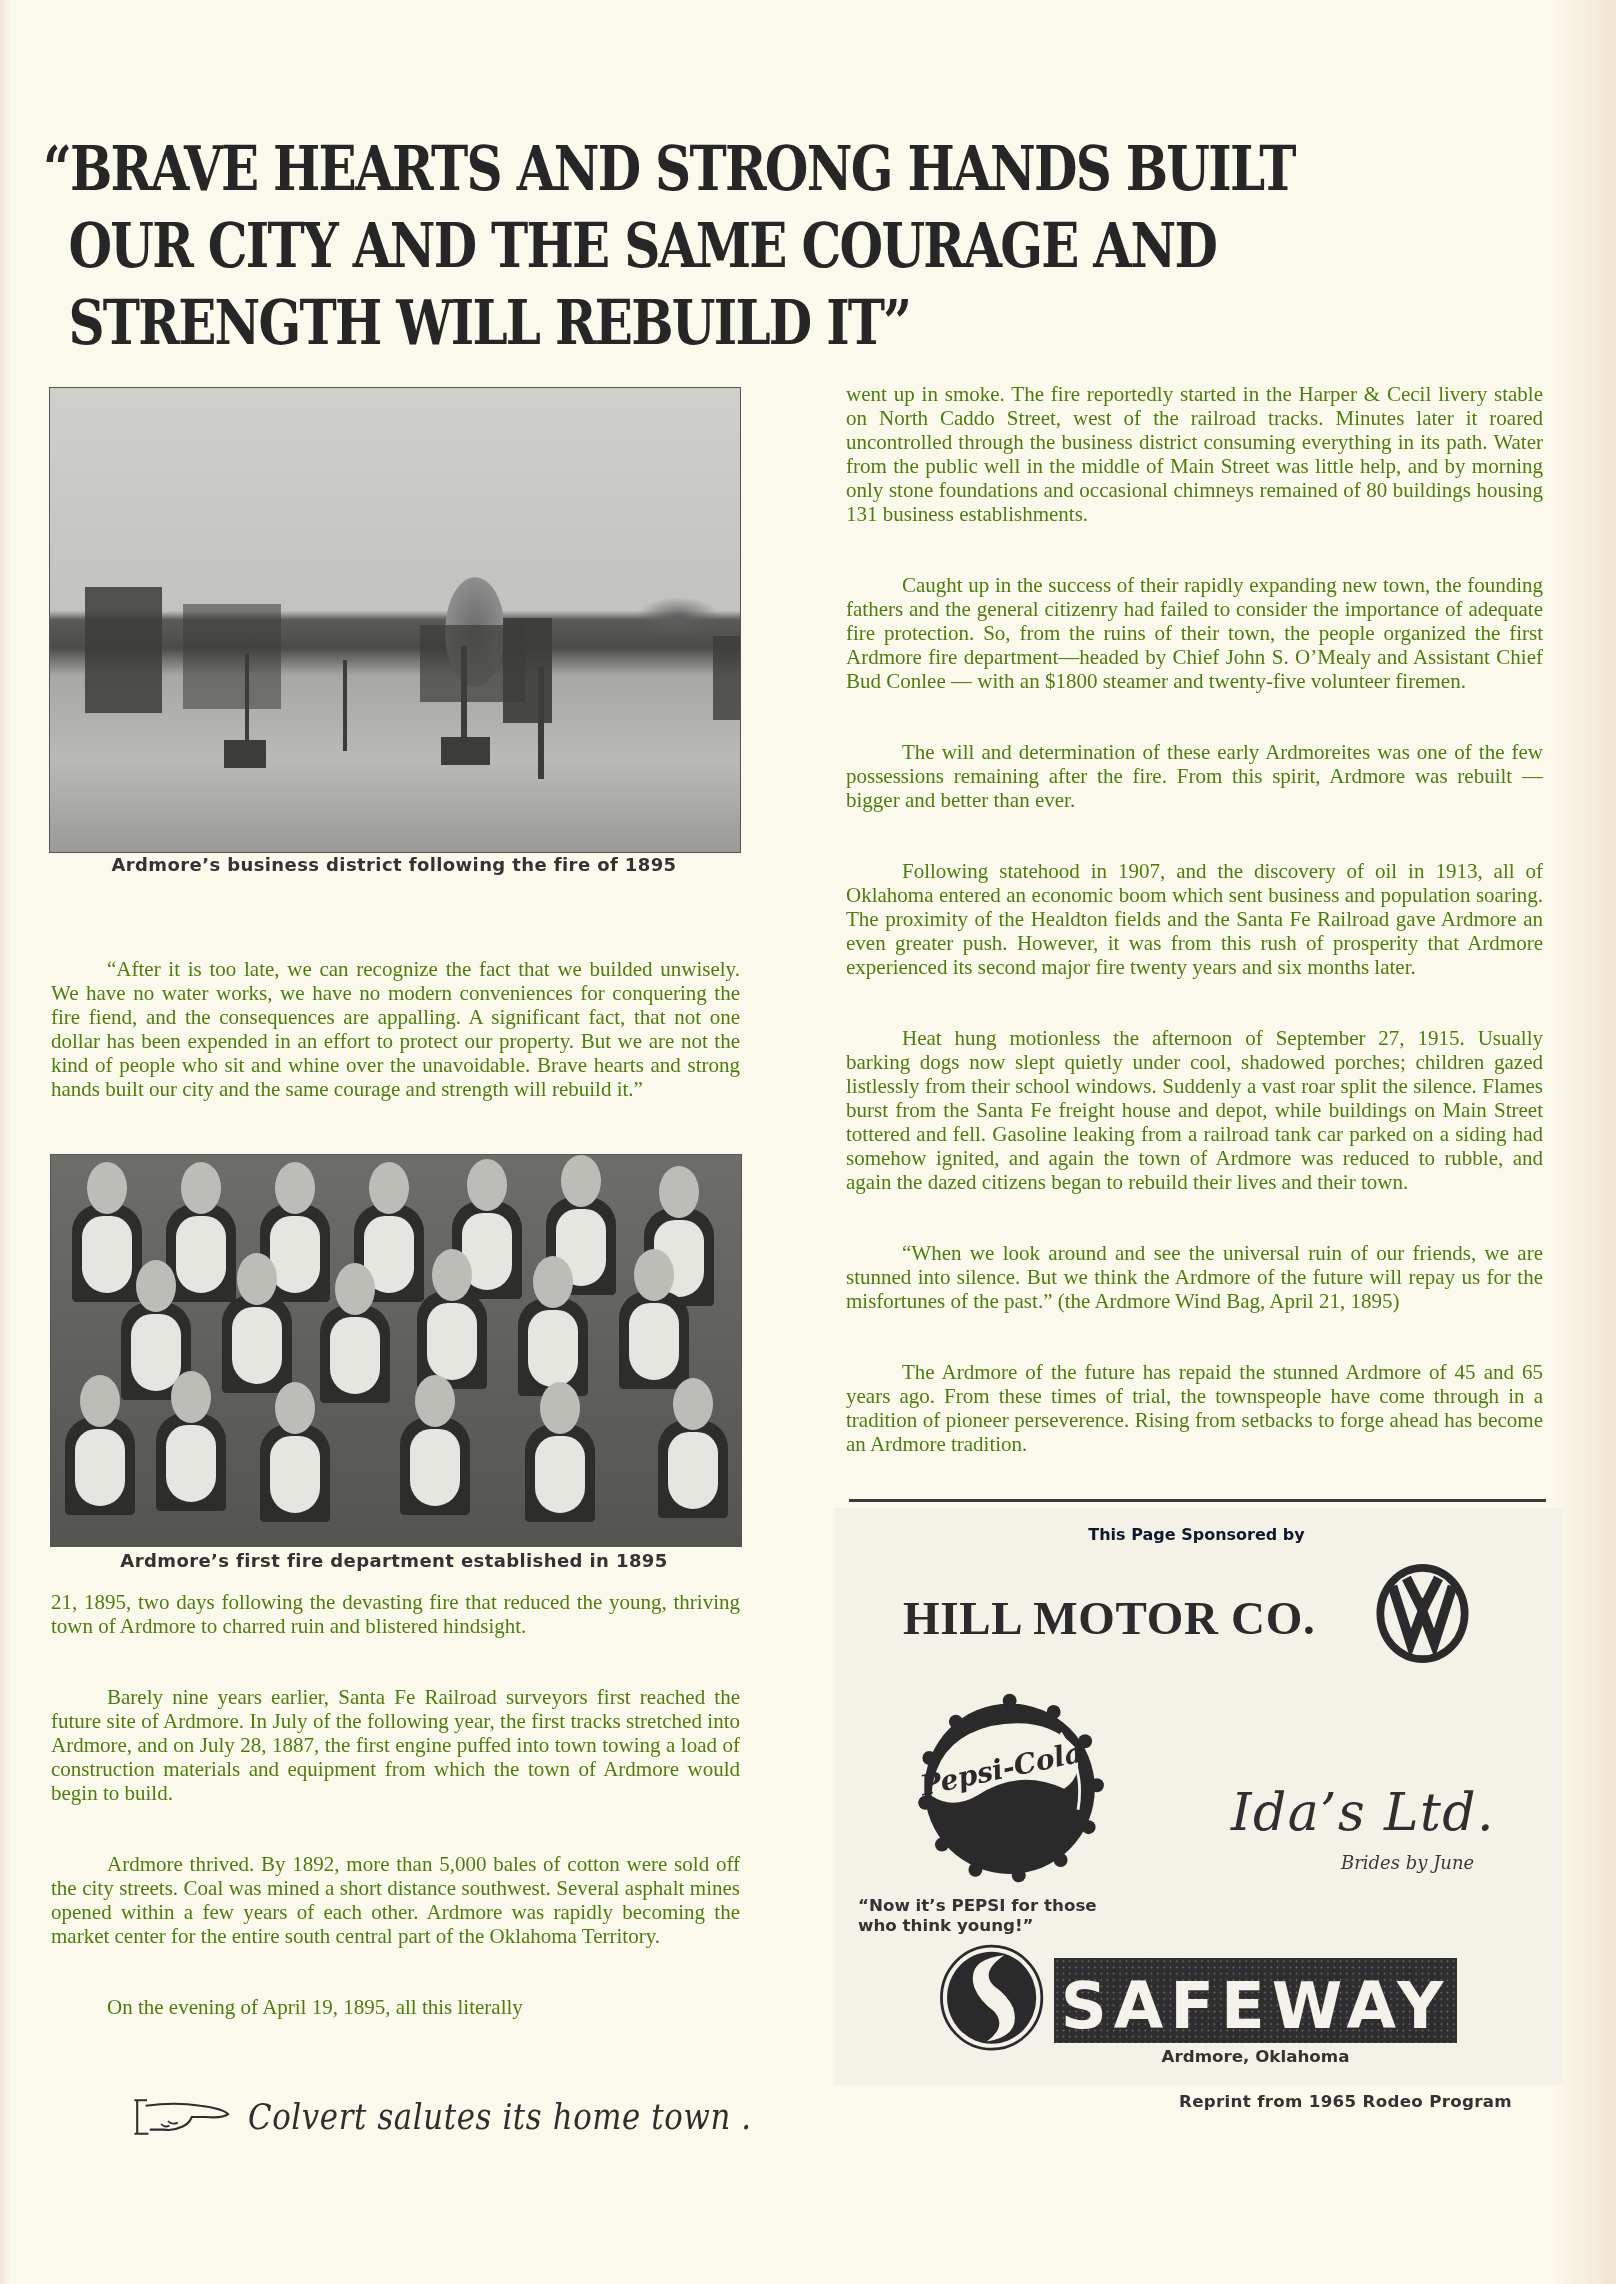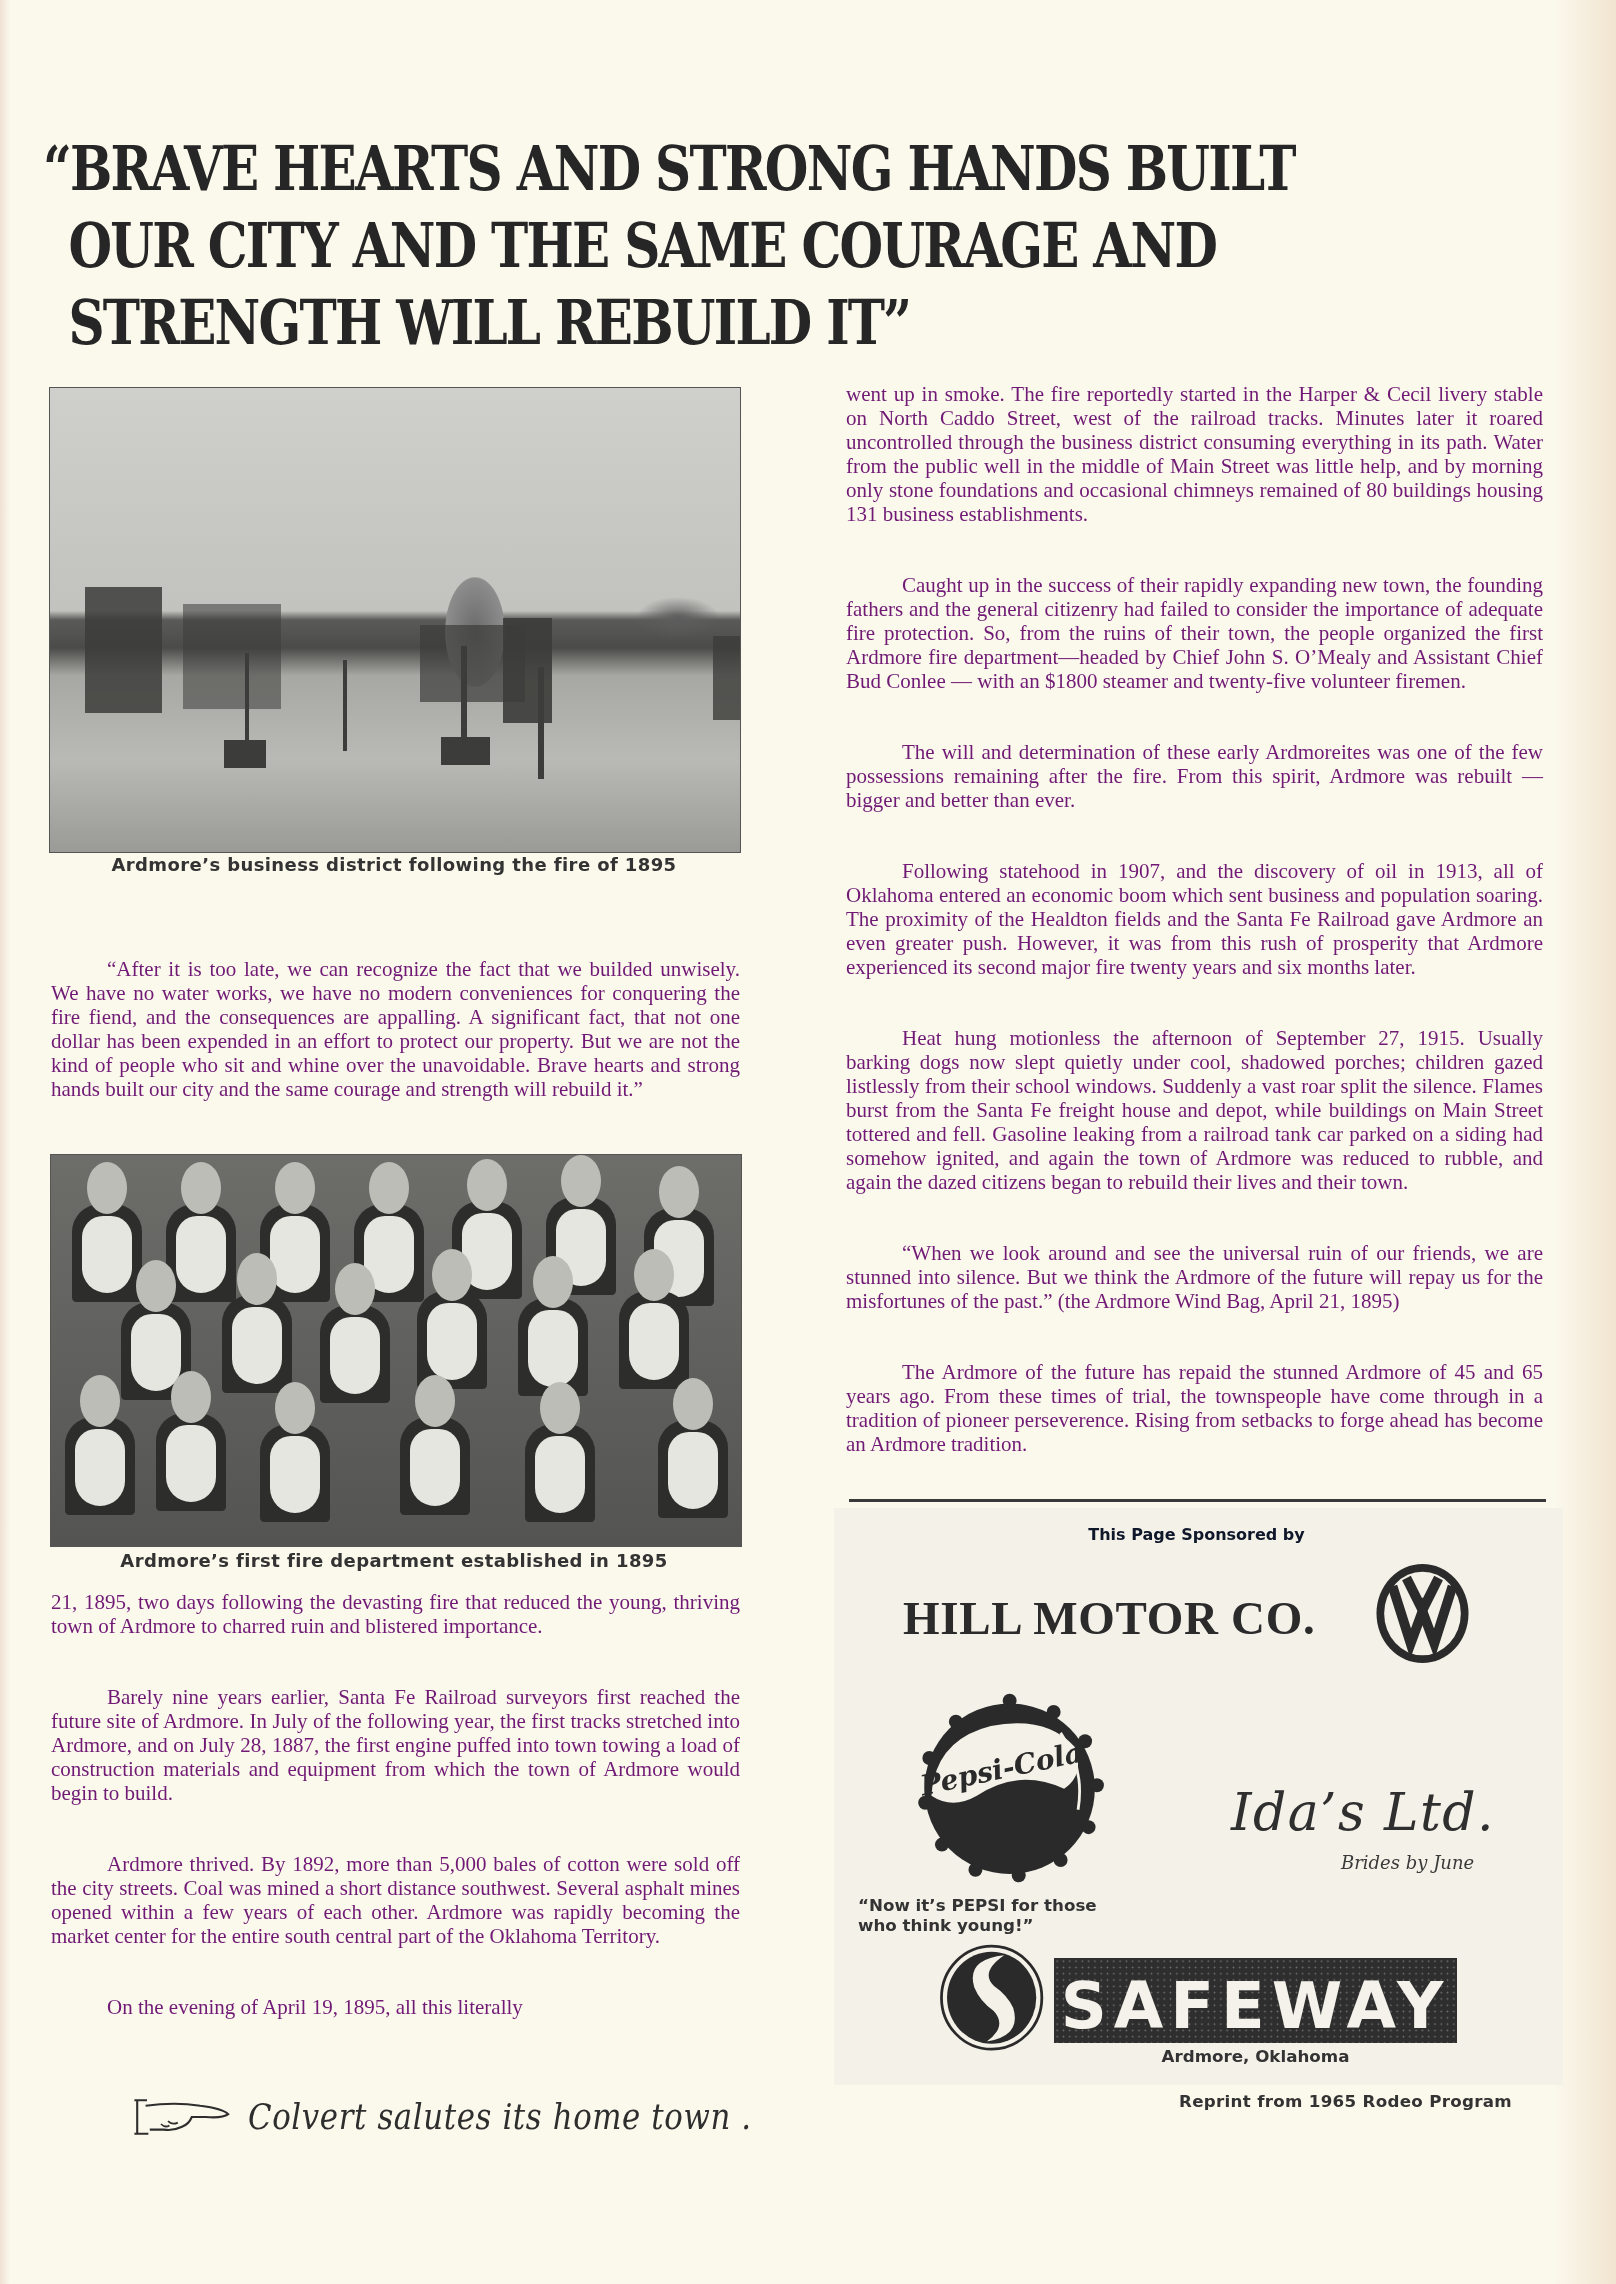--- a/index.html
+++ b/index.html
@@ -23,21 +23,21 @@
       font-weight: bold; font-size: 61px; line-height: 77px;
       letter-spacing: -2.1px;
       transform: scaleX(0.82); transform-origin: left top;
       color: #262626;
     }
     .headline .line { display: block; white-space: nowrap; }
     .headline .line.indent { padding-left: 31px; }
 
     .col {
       position: absolute; font-size: 21px; line-height: 24px;
-      text-align: justify; color: #701a75;
+      text-align: justify; color: #4d7c0f;
     }
     .col p { margin: 0; text-indent: 0; }
     .col p.ind { text-indent: 56px; margin-top: 47px; }
     .col-left-a { left: 51px; top: 910px; width: 689px; }
     .col-left-b { left: 51px; top: 1590px; width: 689px; }
     .col-right-a { left: 846px; top: 382px; width: 697px; }
 
     .photo {
       position: absolute; overflow: hidden;
       border: 0.7px solid #555;
@@ -263,21 +263,21 @@
     </div>
   <div class="person" style="left:607px;top:223px;width:70px;height:139px">
       <div class="coat"></div>
       <div class="shirt"></div>
       <div class="head"></div>
     </div>
 </div>
 <div class="caption caption-dept">Ardmore’s first fire department established in 1895</div>
 
 <div class="col col-left-b">
-  <p>21, 1895, two days following the devasting fire that reduced the young, thriving town of Ardmore to charred ruin and blistered importance.</p>
+  <p>21, 1895, two days following the devasting fire that reduced the young, thriving town of Ardmore to charred ruin and blistered hindsight.</p>
   <p class="ind">Barely nine years earlier, Santa Fe Railroad surveyors first reached the future site of Ardmore. In July of the following year, the first tracks stretched into Ardmore, and on July 28, 1887, the first engine puffed into town towing a load of construction materials and equipment from which the town of Ardmore would begin to build.</p>
   <p class="ind">Ardmore thrived. By 1892, more than 5,000 bales of cotton were sold off the city streets. Coal was mined a short distance southwest. Several asphalt mines opened within a few years of each other. Ardmore was rapidly becoming the market center for the entire south central part of the Oklahoma Territory.</p>
   <p class="ind">On the evening of April 19, 1895, all this literally</p>
 </div>
 
 <div class="col col-right-a">
   <p>went up in smoke. The fire reportedly started in the Harper &amp; Cecil livery stable on North Caddo Street, west of the railroad tracks. Minutes later it roared uncontrolled through the business district consuming everything in its path. Water from the public well in the middle of Main Street was little help, and by morning only stone foundations and occasional chimneys remained of 80 buildings housing 131 business establishments.</p>
   <p class="ind">Caught up in the success of their rapidly expanding new town, the founding fathers and the general citizenry had failed to consider the importance of adequate fire protection. So, from the ruins of their town, the people organized the first Ardmore fire department—headed by Chief John S. O’Mealy and Assistant Chief Bud Conlee — with an $1800 steamer and twenty-five volunteer firemen.</p>
   <p class="ind">The will and determination of these early Ardmoreites was one of the few possessions remaining after the fire. From this spirit, Ardmore was rebuilt — bigger and better than ever.</p>
   <p class="ind">Following statehood in 1907, and the discovery of oil in 1913, all of Oklahoma entered an economic boom which sent business and population soaring. The proximity of the Healdton fields and the Santa Fe Railroad gave Ardmore an even greater push. However, it was from this rush of prosperity that Ardmore experienced its second major fire twenty years and six months later.</p>

